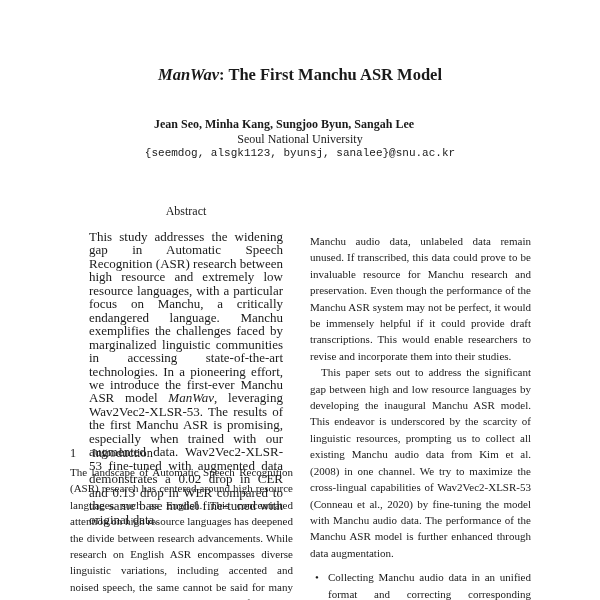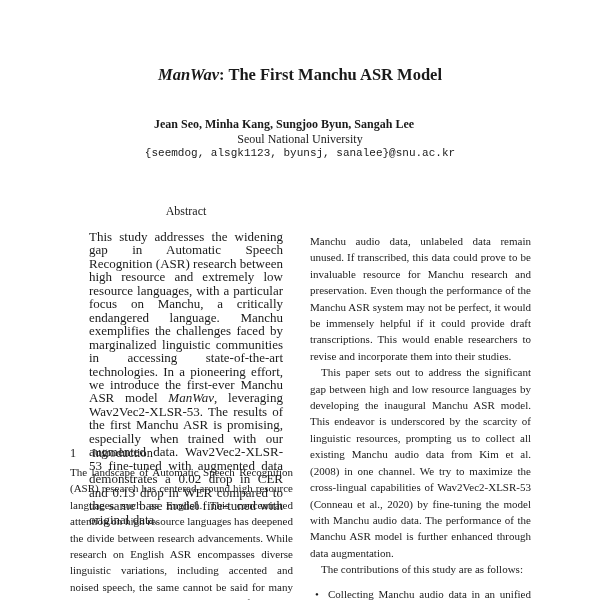--- a/index.html
+++ b/index.html
@@ -37,19 +37,18 @@
 
 <div class="abs abstract-head">Abstract</div>
 <div class="abs abstract-body"><span>This study addresses the widening gap in Automatic Speech Recognition (ASR) research between high resource and extremely low resource languages, with a particular focus on Manchu, a critically endangered language. Manchu exemplifies the challenges faced by marginalized linguistic communities in accessing state-of-the-art technologies. In a pioneering effort, we introduce the first-ever Manchu ASR model </span><i>ManWav</i><span>, leveraging Wav2Vec2-XLSR-53. The results of the first Manchu ASR is promising, especially when trained with our augmented data.  Wav2Vec2-XLSR-53 fine-tuned with augmented data demonstrates a 0.02 drop in CER and 0.13 drop in WER compared to the same base model fine-tuned with original data.</span></div>
 
 <div class="abs left-sec sec-head"><span class="num">1</span><span>Introduction</span></div>
 <div class="abs left-body">The landscape of Automatic Speech Recognition (ASR) research has centered around high resource languages such as English. This concentrated attention on high resource languages has deepened the divide between research advancements. While research on English ASR encompasses diverse linguistic variations, including accented and noised speech, the same cannot be said for many low resource languages, though a few basic research including Safonova et al. (2022) and Zhou et al.</div>
 
 <div class="abs right-col">
   <p>Manchu audio data, unlabeled data remain unused. If transcribed, this data could prove to be invaluable resource for Manchu research and preservation. Even though the performance of the Manchu ASR system may not be perfect, it would be immensely helpful if it could provide draft transcriptions. This would enable researchers to revise and incorporate them into their studies.</p>
   <p class="indent">This paper sets out to address the significant gap between high and low resource languages by developing the inaugural Manchu ASR model. This endeavor is underscored by the scarcity of linguistic resources, prompting us to collect all existing Manchu audio data from Kim et al. (2008) in one channel. We try to maximize the cross-lingual capabilities of Wav2Vec2-XLSR-53 (Conneau et al., 2020) by fine-tuning the model with Manchu audio data. The performance of the Manchu ASR model is further enhanced through data augmentation.</p>
-  <p class="indent">The contributions of this study are as follows:</p>
   <ul class="bullets">
     <li><span class="dot">•</span><span>Collecting Manchu audio data in an unified format and correcting corresponding transcriptions</span></li>
 
   </ul>
 
 </div>
 
 </body></html>

